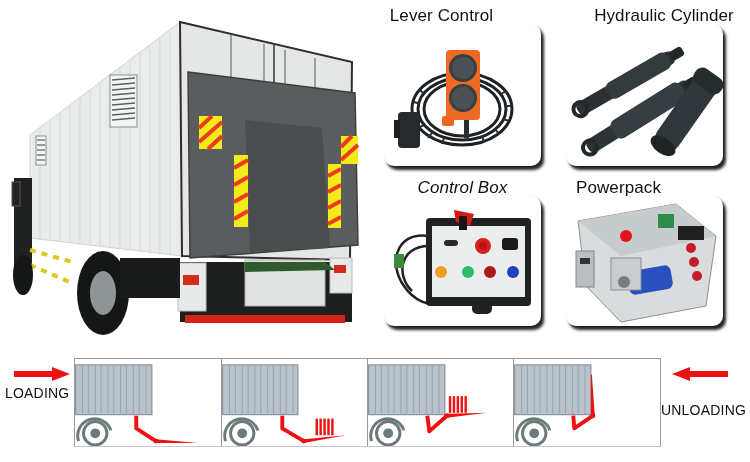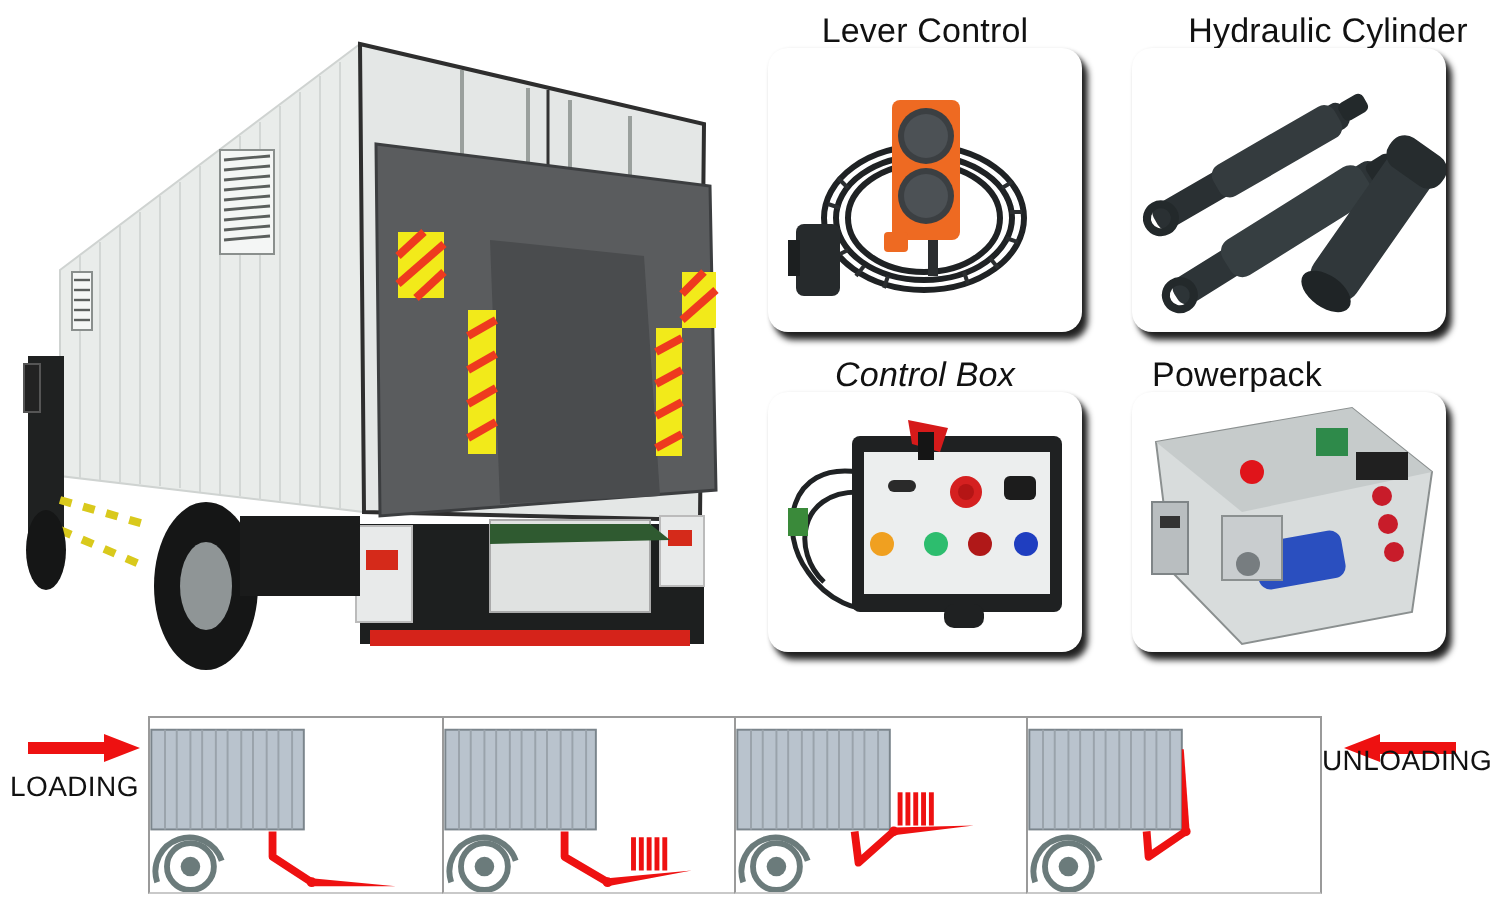--- a/index.html
+++ b/index.html
@@ -132,21 +132,21 @@
         <line x1="30" y1="265" x2="72" y2="283"></line>
       </g>
 
     <ellipse cx="103" cy="293" rx="26" ry="42" fill="#151616"></ellipse>
     <ellipse cx="103" cy="293" rx="13" ry="22" fill="#8f9596"></ellipse>
     <ellipse cx="23" cy="275" rx="10" ry="20" fill="#151616"></ellipse>
     <rect x="120" y="258" width="60" height="40" fill="#1a1b1b"></rect>
   </svg>
 </div>
 
-<div class="comp-title" style="left:384px; top:6px; width:157px;">Lever Control</div>
+<div class="comp-title" style="left:363px; top:6px; width:157px;">Lever Control</div>
 <div class="comp-card" style="left:384px; top:24px; width:157px; height:142px;">
   <svg viewBox="0 0 157 142">
 
     <g fill="none" stroke="#1f2224" stroke-width="3">
       <ellipse cx="78" cy="85" rx="50" ry="36"></ellipse>
       <ellipse cx="78" cy="85" rx="44" ry="31"></ellipse>
       <ellipse cx="78" cy="85" rx="38" ry="27"></ellipse>
     </g>
     <g stroke="#2b2e30" stroke-width="2">
       <line x1="35" y1="65" x2="40" y2="70"></line>
@@ -371,13 +371,13 @@
     <circle cx="20" cy="76" r="5" fill="#6b7b7b"></circle>
     <polyline points="60,58 61,71 80,58" fill="none" stroke="#ee1111" stroke-width="4" stroke-linejoin="round"></polyline>
     <circle cx="80" cy="58" r="2.5" fill="#ee1111"></circle>
     <polygon points="78,58 82,58 79,16 78,16" fill="#ee1111"></polygon>
   </svg>
 </div>
 
 <svg class="arrow" style="left:672px; top:367px;" width="56" height="14" viewBox="0 0 56 14">
   <polygon points="56,4 18,4 18,0 0,7 18,14 18,10 56,10" fill="#ee1111"></polygon>
 </svg>
-<div class="flow-label" style="left:661px; top:372px;">UNLOADING</div>
+<div class="flow-label" style="left:661px; top:402px;">UNLOADING</div>
 
 </body></html>

